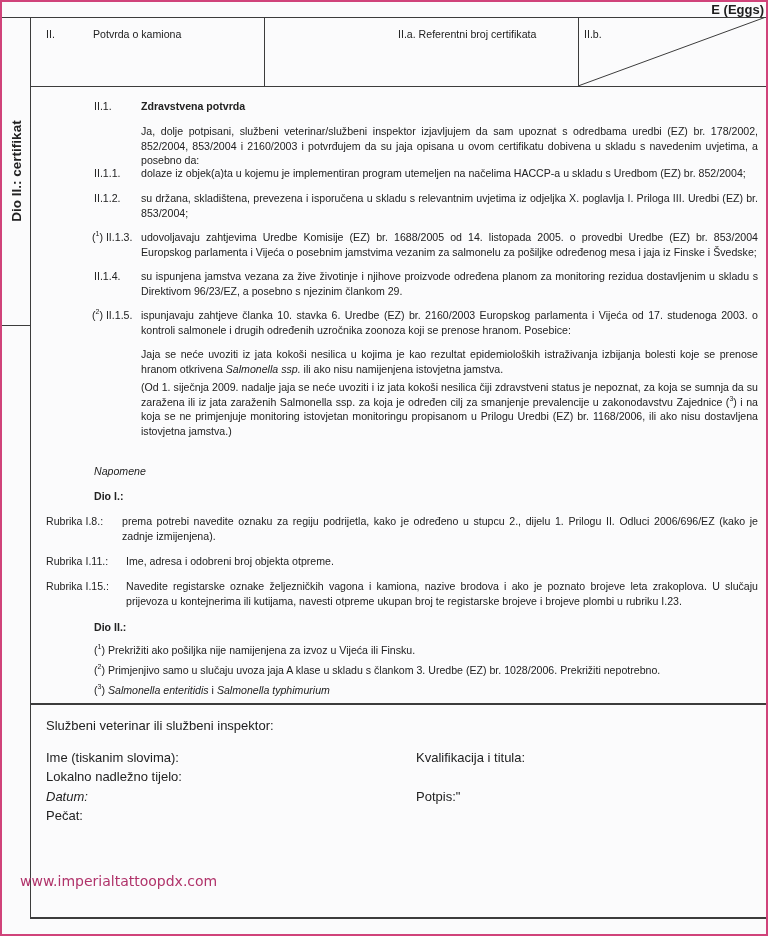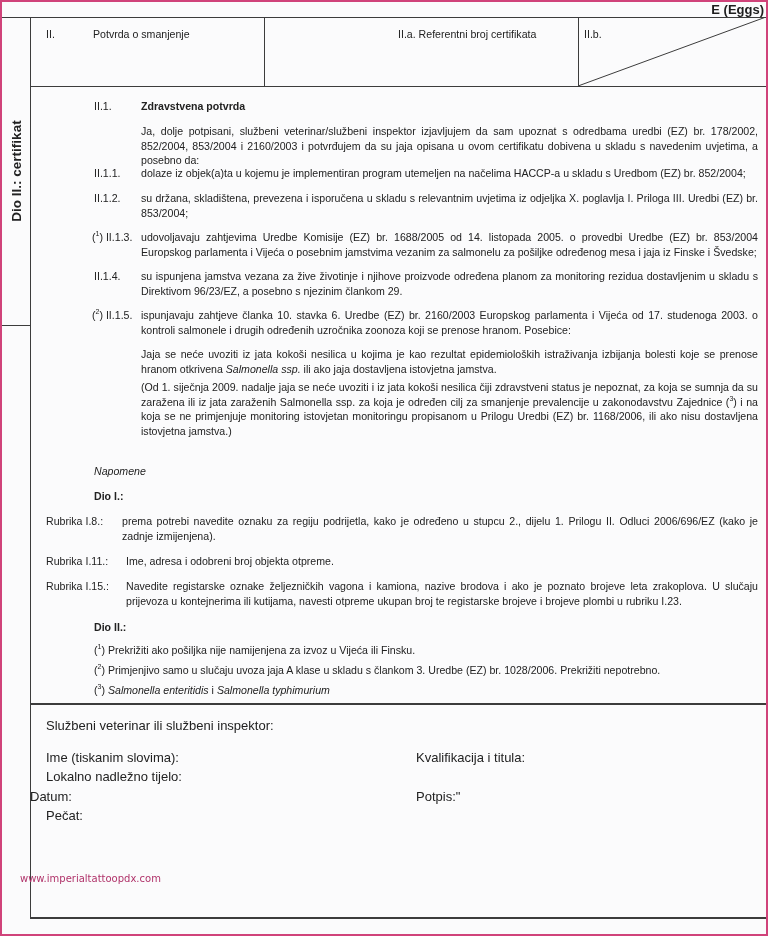--- a/index.html
+++ b/index.html
@@ -44,21 +44,21 @@
   .bold { font-weight:bold; }
   .ital { font-style:italic; }
 
   .note-row { position:absolute; left:46px; right:10px; line-height:14.5px; }
   .note-row .lbl { position:absolute; left:0; top:0; white-space:nowrap; }
   .note-row .txt { position:absolute; left:80px; right:0; top:0; text-align:justify; }
 
   .sig-lbl { position:absolute; font-size:13px; }
   .watermark {
     position:absolute; left:20px; top:873px;
-    font-family:"DejaVu Sans", sans-serif; font-size:10px; color:#b0336a;
+    font-family:"DejaVu Sans", sans-serif; font-size:14px; color:#b0336a;
   }
 </style>
 </head>
 <body>
 
 <div class="frame"></div>
 
 <div class="topbar">
   <span class="code">E (Eggs)</span>
 </div>
@@ -71,21 +71,21 @@
 </div>
 
 <div class="vline" style="left:264px; top:17px; height:69px;"></div>
 <div class="vline" style="left:578px; top:17px; height:69px;"></div>
 <div class="hline" style="left:30px; right:2px; top:86px;"></div>
 <svg style="position:absolute; left:578px; top:17px;" width="188" height="70">
   <line x1="0" y1="69" x2="188" y2="0" stroke="#3c3c3c" stroke-width="1"></line>
 </svg>
 
 <span class="hdr-num">II.</span>
-<span class="hdr-title">Potvrda o smanjenje</span>
+<span class="hdr-title">Potvrda o kamiona</span>
 <span class="hdr-ref">II.a. Referentni broj certifikata</span>
 <span class="hdr-b">II.b.</span>
 
 <div class="row" style="top:99px;">
   <span class="num">II.1.</span>
   <span class="txt bold">Zdravstvena potvrda</span>
 </div>
 
 <div class="row" style="top:124px;">
   <span class="txt">Ja, dolje potpisani, službeni veterinar/službeni inspektor izjavljujem da sam upoznat s odredbama uredbi (EZ) br. 178/2002, 852/2004, 853/2004 i 2160/2003 i potvrđujem da su jaja opisana u ovom certifikatu dobivena u skladu s navedenim uvjetima, a posebno da:</span>
@@ -110,21 +110,21 @@
   <span class="num">II.1.4.</span>
   <span class="txt">su ispunjena jamstva vezana za žive životinje i njihove proizvode određena planom za monitoring rezidua dostavljenim u skladu s Direktivom 96/23/EZ, a posebno s njezinim člankom 29.</span>
 </div>
 
 <div class="row" style="top:308px;">
   <span class="num" style="left:-2px;">(<sup>2</sup>) <span>II.1.5.</span></span>
   <span class="txt">ispunjavaju zahtjeve članka 10. stavka 6. Uredbe (EZ) br. 2160/2003 Europskog parlamenta i Vijeća od 17. studenoga 2003. o kontroli salmonele i drugih određenih uzročnika zoonoza koji se prenose hranom. Posebice:</span>
 </div>
 
 <div class="row" style="top:347px;">
-  <span class="txt"><span>Jaja se neće uvoziti iz jata kokoši nesilica u kojima je kao rezultat epidemioloških istraživanja izbijanja bolesti koje se prenose hranom otkrivena </span><span class="ital">Salmonella ssp.</span><span> ili ako jaja dostavljena istovjetna jamstva.</span></span>
+  <span class="txt"><span>Jaja se neće uvoziti iz jata kokoši nesilica u kojima je kao rezultat epidemioloških istraživanja izbijanja bolesti koje se prenose hranom otkrivena </span><span class="ital">Salmonella ssp.</span><span> ili ako nisu namijenjena istovjetna jamstva.</span></span>
 </div>
 
 <div class="row" style="top:380px;">
   <span class="txt"><span>(Od 1. siječnja 2009. nadalje jaja se neće uvoziti i iz jata kokoši nesilica čiji zdravstveni status je nepoznat, za koja se sumnja da su zaražena ili iz jata zaraženih Salmonella ssp. za koja je određen cilj za smanjenje prevalencije u zakonodavstvu Zajednice (</span><sup>3</sup><span>) i na koja se ne primjenjuje monitoring istovjetan monitoringu propisanom u Prilogu Uredbi (EZ) br. 1168/2006, ili ako nisu dostavljena istovjetna jamstva.)</span></span>
 </div>
 
 <div class="row ital" style="top:464px;">Napomene</div>
 <div class="row bold" style="top:489px;">Dio I.:</div>
 
 <div class="note-row" style="top:514px;">
@@ -151,19 +151,19 @@
 <div class="row" style="top:683px;">
   <span>(<sup>3</sup>) <span class="ital">Salmonella enteritidis</span><span> i </span><span class="ital">Salmonella typhimurium</span></span>
 </div>
 
 <div class="hline" style="left:30px; right:2px; top:703px; height:2px;"></div>
 
 <span class="sig-lbl" style="left:46px; top:718px;">Službeni veterinar ili službeni inspektor:</span>
 <span class="sig-lbl" style="left:46px; top:750px;">Ime (tiskanim slovima):</span>
 <span class="sig-lbl" style="left:416px; top:750px;">Kvalifikacija i titula:</span>
 <span class="sig-lbl" style="left:46px; top:769px;">Lokalno nadležno tijelo:</span>
-<span class="sig-lbl" style="left:30px; top:789px;">Datum:</span>
+<span class="sig-lbl" style="left:46px; top:789px;font-style:italic;">Datum:</span>
 <span class="sig-lbl" style="left:416px; top:789px;">Potpis:"</span>
 <span class="sig-lbl" style="left:46px; top:808px;">Pečat:</span>
 
 <div class="hline" style="left:30px; right:2px; top:917px; height:2px;"></div>
 
 <span class="watermark">www.imperialtattoopdx.com</span>
 
 </body></html>

